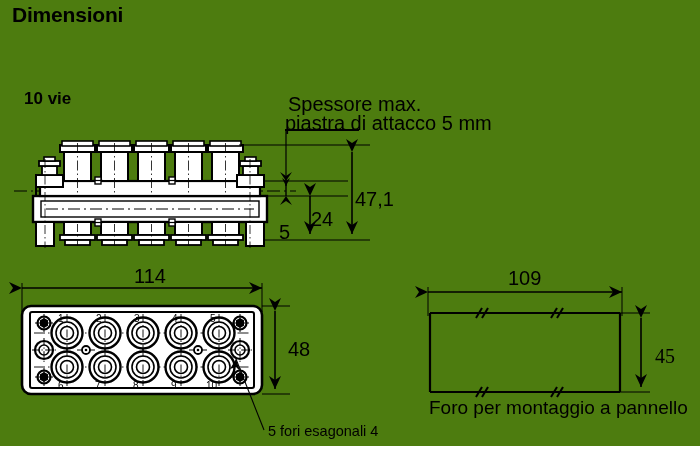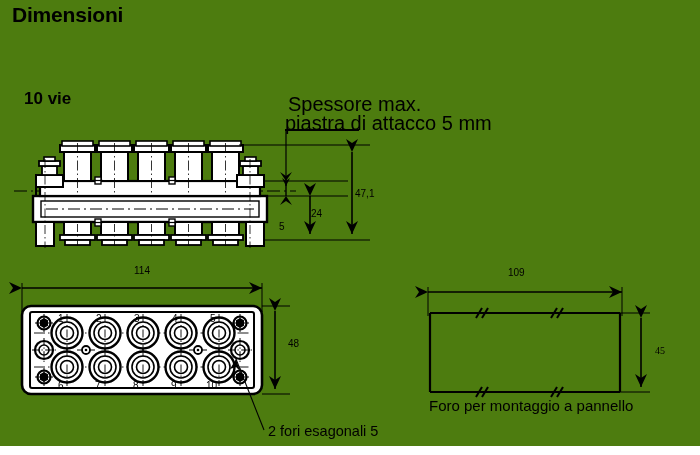--- a/index.html
+++ b/index.html
@@ -42,32 +42,32 @@
   #note-line2 { left: 285px; top: 113px; }
   #note-underline {
     position: absolute;
     left: 285px;
     top: 129px;
     width: 74px;
     height: 2px;
     background: #000;
   }
   .dimtext {
-    font-size: 10px;
+    font-size: 20px;
     font-weight: normal;
   }
   #dim-47 { left: 355px; top: 189px; }
   #dim-24 { left: 311px; top: 209px; }
   #dim-5  { left: 279px; top: 222px; }
   #dim-114 { left: 134px; top: 266px; }
   #dim-48  { left: 288px; top: 339px; }
   #dim-109 { left: 508px; top: 268px; }
   #dim-45  { left: 655px; top: 346px; font-family: Liberation Serif, serif; }
   #callout-hex { left: 268px; top: 424px; font-size: 14.5px; }
-  #panel-caption { left: 429px; top: 398px; font-size: 15px; }
+  #panel-caption { left: 429px; top: 398px; font-size: 19px; }
   svg.layer {
     position: absolute;
     left: 0;
     top: 0;
     width: 700px;
     height: 455px;
   }
   .portnum {
     font-size: 10px;
     font-family: "Liberation Sans", sans-serif;
@@ -85,21 +85,21 @@
   <div class="txt note" id="note-line2">piastra di attacco 5 mm</div>
   <div id="note-underline"></div>
 
   <div class="txt dimtext" id="dim-47">47,1</div>
   <div class="txt dimtext" id="dim-24">24</div>
   <div class="txt dimtext" id="dim-5">5</div>
   <div class="txt dimtext" id="dim-114">114</div>
   <div class="txt dimtext" id="dim-48">48</div>
   <div class="txt dimtext" id="dim-109">109</div>
   <div class="txt dimtext" id="dim-45">45</div>
-  <div class="txt" id="callout-hex">2 fori esagonali 5</div>
+  <div class="txt" id="callout-hex">5 fori esagonali 4</div>
   <div class="txt" id="panel-caption">Foro per montaggio a pannello</div>
 
   <svg class="layer" viewBox="0 0 700 455">
     <defs>
       <marker id="ah-r" markerWidth="14" markerHeight="12" refX="13" refY="6" orient="auto" markerUnits="userSpaceOnUse">
         <path d="M13,6 L0,0 L4,6 L0,12 Z" fill="#000"></path>
       </marker>
       <marker id="ah-l" markerWidth="14" markerHeight="12" refX="13" refY="6" orient="auto" markerUnits="userSpaceOnUse">
         <path d="M13,6 L0,0 L4,6 L0,12 Z" fill="#000"></path>
       </marker>

